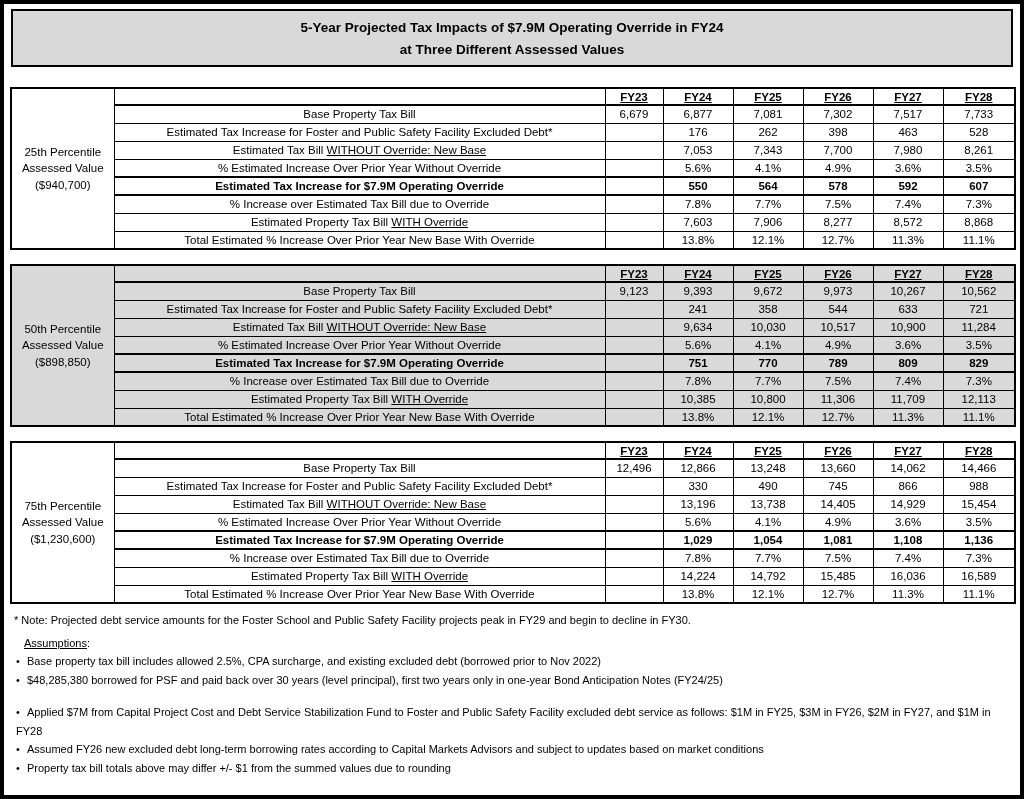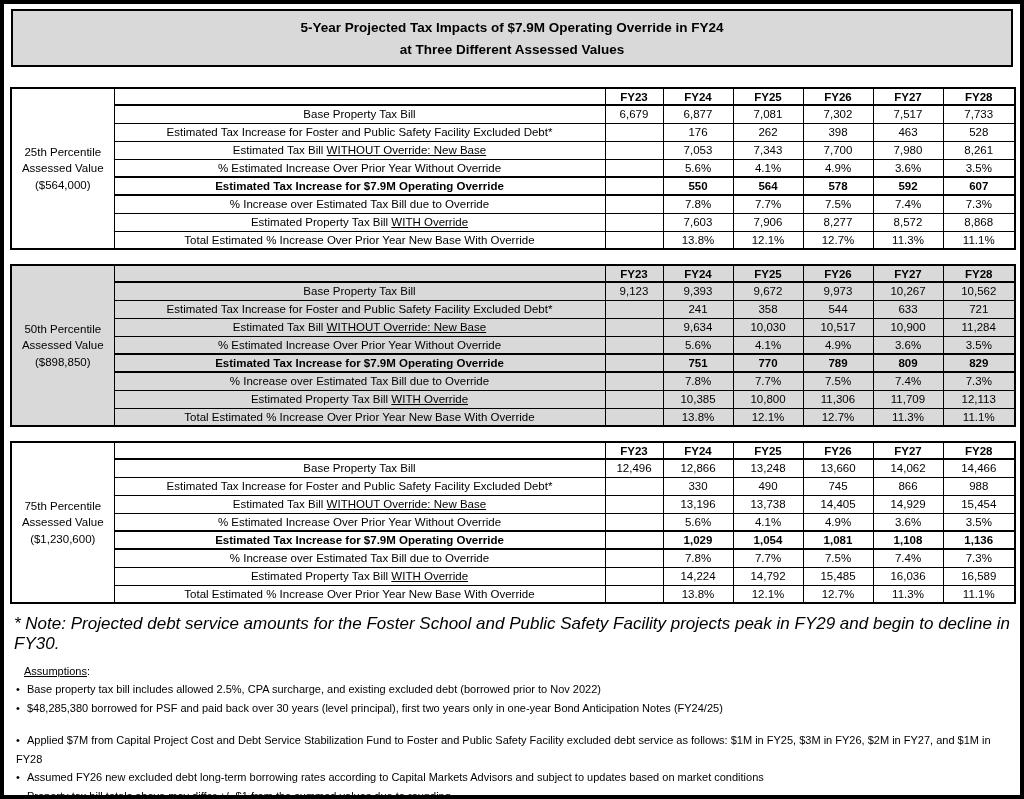--- a/index.html
+++ b/index.html
@@ -37,38 +37,37 @@
     border:1px solid #000;
     height:18px;
     padding:0 4px;
     overflow:hidden;
     white-space:nowrap;
   }
   table.tax-table tr.head-row td, table.tax-table tr.head-row th {
     height:17px;
     border-bottom:2px solid #000;
   }
-  table.tax-table th { font-weight:bold; text-align:center; }
+  table.tax-table th { font-weight:bold; text-align:center;text-decoration:underline; }
   td.plabel {
     text-align:center;
     vertical-align:middle;
     white-space:normal;
     line-height:1.45;
     border-bottom:2px solid #000;
   }
   td.plabel .b { font-weight:normal; }
   td.rowlabel { text-align:center; }
   td.num { text-align:center; }
   tr.bold-row td { font-weight:bold; border-top:2px solid #000; border-bottom:2px solid #000; }
   .u { text-decoration:underline;margin-top:38px; }
   table.shaded td, table.shaded th { background:#d9d9d9; }
   .note {
     margin:10px 10px 0 10px;
-    font-style:italic;
-    font-size:17px;
+    font-size:11px;
   }
   .assumptions {
     margin:11px 10px 0 12px;
     font-size:11px;
   }
   .assumptions .heading { margin-bottom:3px; }
   .assumptions .heading .hu { text-decoration:underline;margin-left:8px; }
   .assumptions .line { line-height:18.5px; }
   .assumptions .grp2 { margin-top:14px; }
   .bullet { display:inline-block; width:11px; }
@@ -93,21 +92,21 @@
           <col style="width:70px">
           <col style="width:70px">
         <col style="width:70px">
           <col style="width:72px">
       </colgroup>
       <tbody>
           <tr class="head-row">
             <td class="plabel" rowspan="9">
               <div class="b">25th Percentile</div>
               <div>Assessed Value</div>
-              <div class="b">($564,000)</div>
+              <div class="b">($940,700)</div>
             </td>
             <td></td>
             <th>FY23</th>
             <th>FY24</th>
             <th>FY25</th>
             <th>FY26</th>
             <th>FY27</th>
             <th>FY28</th>
           </tr>
           <tr>

